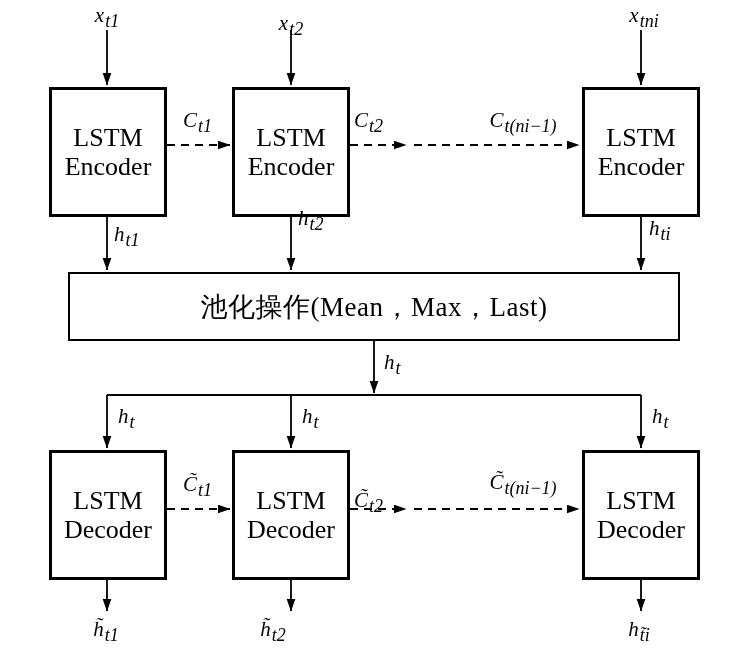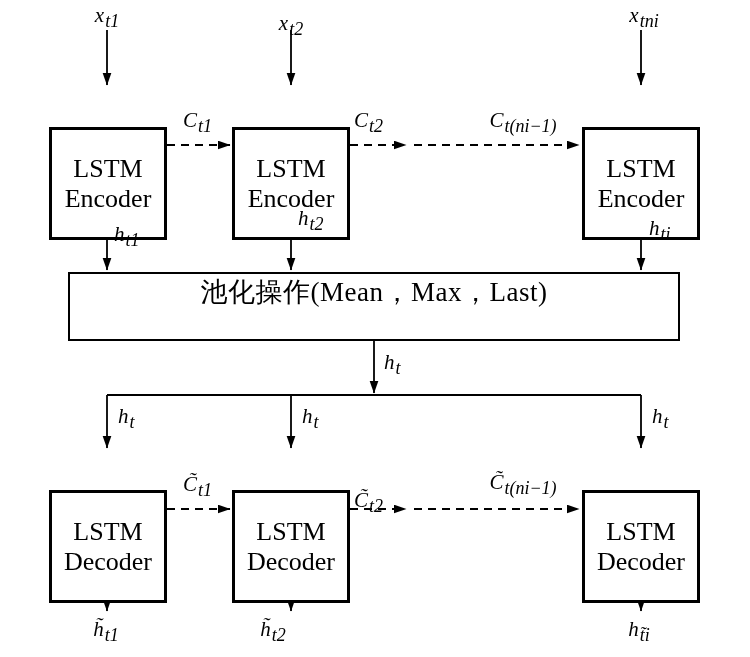--- a/index.html
+++ b/index.html
@@ -2,29 +2,29 @@
 <html><head>
 <meta charset="utf-8">
 <style>
   html,body { margin:0; padding:0; background:#ffffff; }
   #stage {
     position:relative; width:750px; height:657px; background:#ffffff;
     overflow:hidden; font-family:"Liberation Serif", serif; color:#000;
   }
   #arrow-layer { position:absolute; left:0; top:0; width:750px; height:657px; }
   .box {
-    position:absolute; width:118px; height:113px; box-sizing:border-box;
+    position:absolute; width:118px; height:130px; box-sizing:border-box;
     border:3px solid #000; background:#fff;
     display:flex; flex-direction:column; align-items:center; justify-content:center;
-    font:26px/1.12 "Liberation Serif", serif; text-align:center;margin-top:40px;
+    font:26px/1.12 "Liberation Serif", serif; text-align:center;
   }
   .pool {
     position:absolute; left:68px; top:272px; width:612px; height:69px; box-sizing:border-box;
     border:2.5px solid #000; background:#fff;
-    display:flex; justify-content:center;
+    display:flex; align-items:center; justify-content:center;
     font:27px "Liberation Serif", serif; letter-spacing:0.5px;
   }
   .mlabel {
     position:absolute; white-space:nowrap;
     font:italic 21px/26px "Liberation Serif", serif;
   }
   .mlabel .s { font-size:18px; vertical-align:-5px; margin-left:1px; }
   .ctr { transform:translateX(-50%); }
 </style>
 </head>

